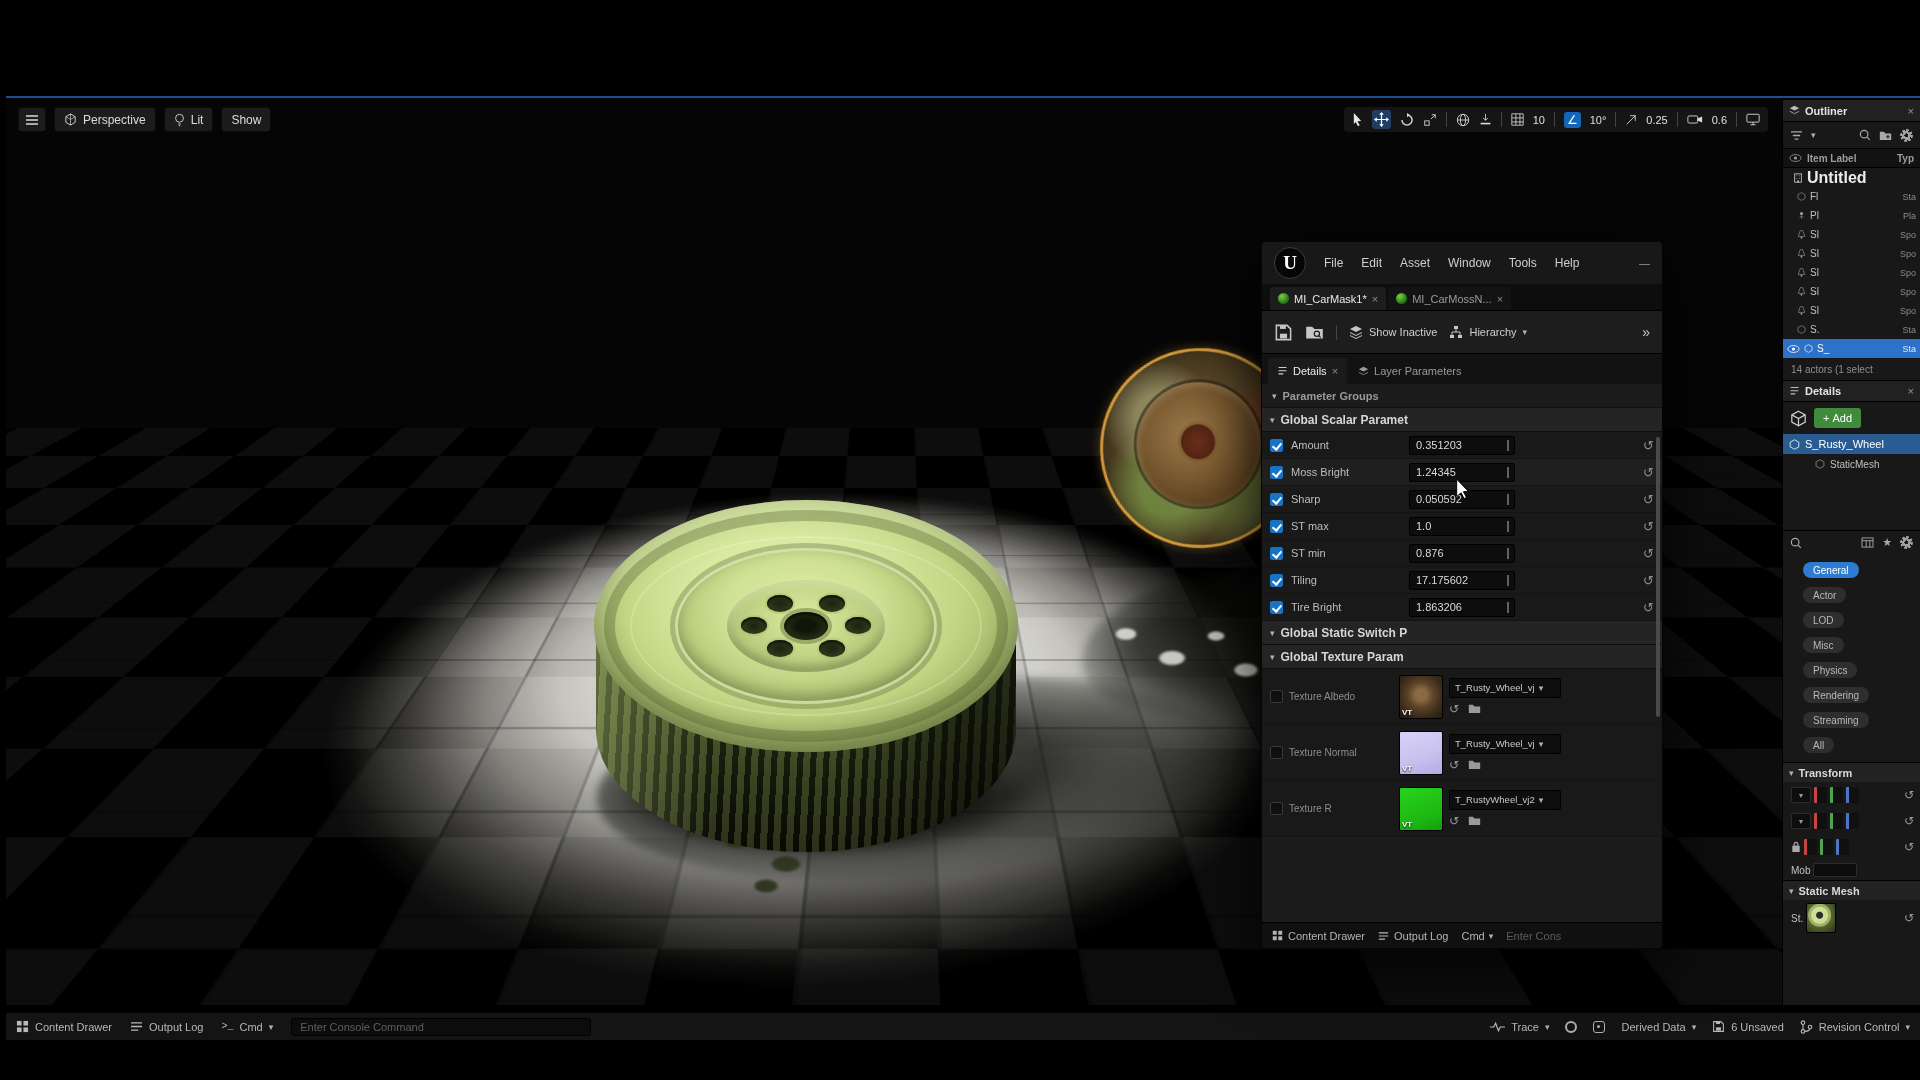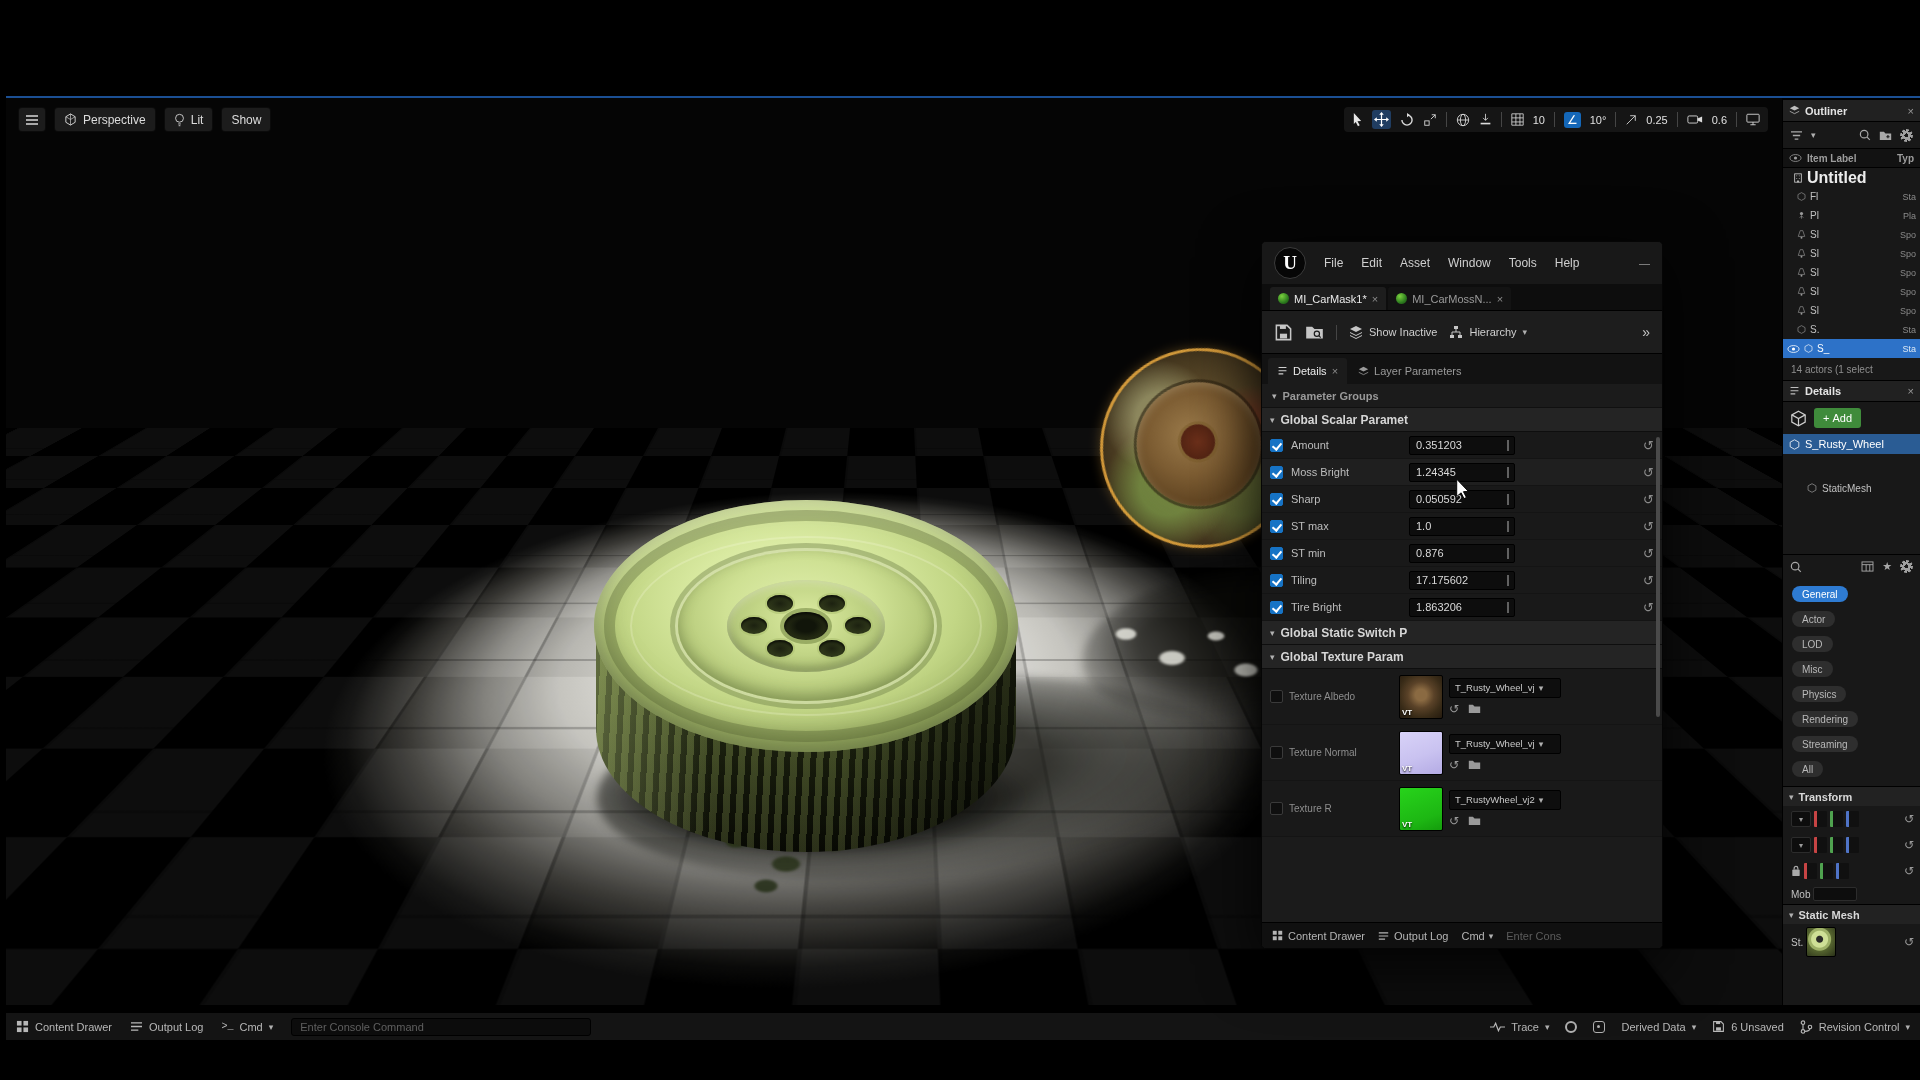--- a/index.html
+++ b/index.html
@@ -126,24 +126,24 @@
     font-size:10px; color:#c0c0c0; white-space:nowrap; overflow:hidden; flex:none; }
   .o-row .typ { margin-left:auto; color:#8a8a8a; font-size:9px; }
   .o-row.sel { background:#2d72c8; color:#fff; padding-left:4px; }
   .o-row.sel .typ { color:#dce8f5; }
   .o-foot { height:22px; display:flex; align-items:center; padding:0 8px; color:#8f8f8f; font-size:10px; flex:none; }
   .add-row { height:32px; display:flex; align-items:center; gap:7px; padding:0 7px; flex:none; }
   .btn-add { background:#3f8b3b; color:#fff; border-radius:3px; height:20px; padding:0 9px;
     display:flex; align-items:center; gap:3px; font-size:11px; }
   .obj-row { height:20px; background:#2a5c94; color:#fff; display:flex; align-items:center; gap:5px;
     padding:0 6px; white-space:nowrap; overflow:hidden; flex:none; }
-  .comp-row { height:20px; display:flex; align-items:center; gap:5px; padding:0 6px 0 24px;
-    color:#c0c0c0; font-size:10px; flex:none;margin-top:24px; }
+  .comp-row { height:20px; display:flex; align-items:center; gap:5px; padding:0 6px 0 32px;
+    color:#c0c0c0; font-size:10px; flex:none; }
   .chip { display:inline-flex; align-items:center; height:16px; padding:0 10px; border-radius:8px;
-    background:#2e2e2e; color:#b9b9b9; font-size:10px; margin:0 0 9px 9px; }
+    background:#2e2e2e; color:#b9b9b9; font-size:10px; margin:0 0 9px 20px; }
   .chip.on { background:#2e7bd2; color:#fff; }
   .sec-head { height:20px; background:#222; display:flex; align-items:center; gap:5px; padding:0 6px;
     color:#d8d8d8; font-weight:bold; font-size:11px; border-top:1px solid #000; flex:none; }
   .t-row { height:26px; display:flex; align-items:center; gap:3px; padding:0 6px 0 8px; flex:none; }
   .t-drop { width:20px; height:16px; background:#0d0d0d; border:1px solid #2c2c2c; border-radius:2px;
     display:flex; align-items:center; justify-content:center; color:#9a9a9a; font-size:8px; }
   .sliver { width:13px; height:16px; background:#101010; border-radius:1px; }
   .sl-x { border-left:3px solid #c74444; } .sl-y { border-left:3px solid #4fa24f; } .sl-z { border-left:3px solid #4f74c7; }
   .reset { color:#9a9a9a; font-size:12px; }
   .mini-field { width:44px; height:14px; background:#0d0d0d; border:1px solid #2c2c2c; border-radius:2px; }

